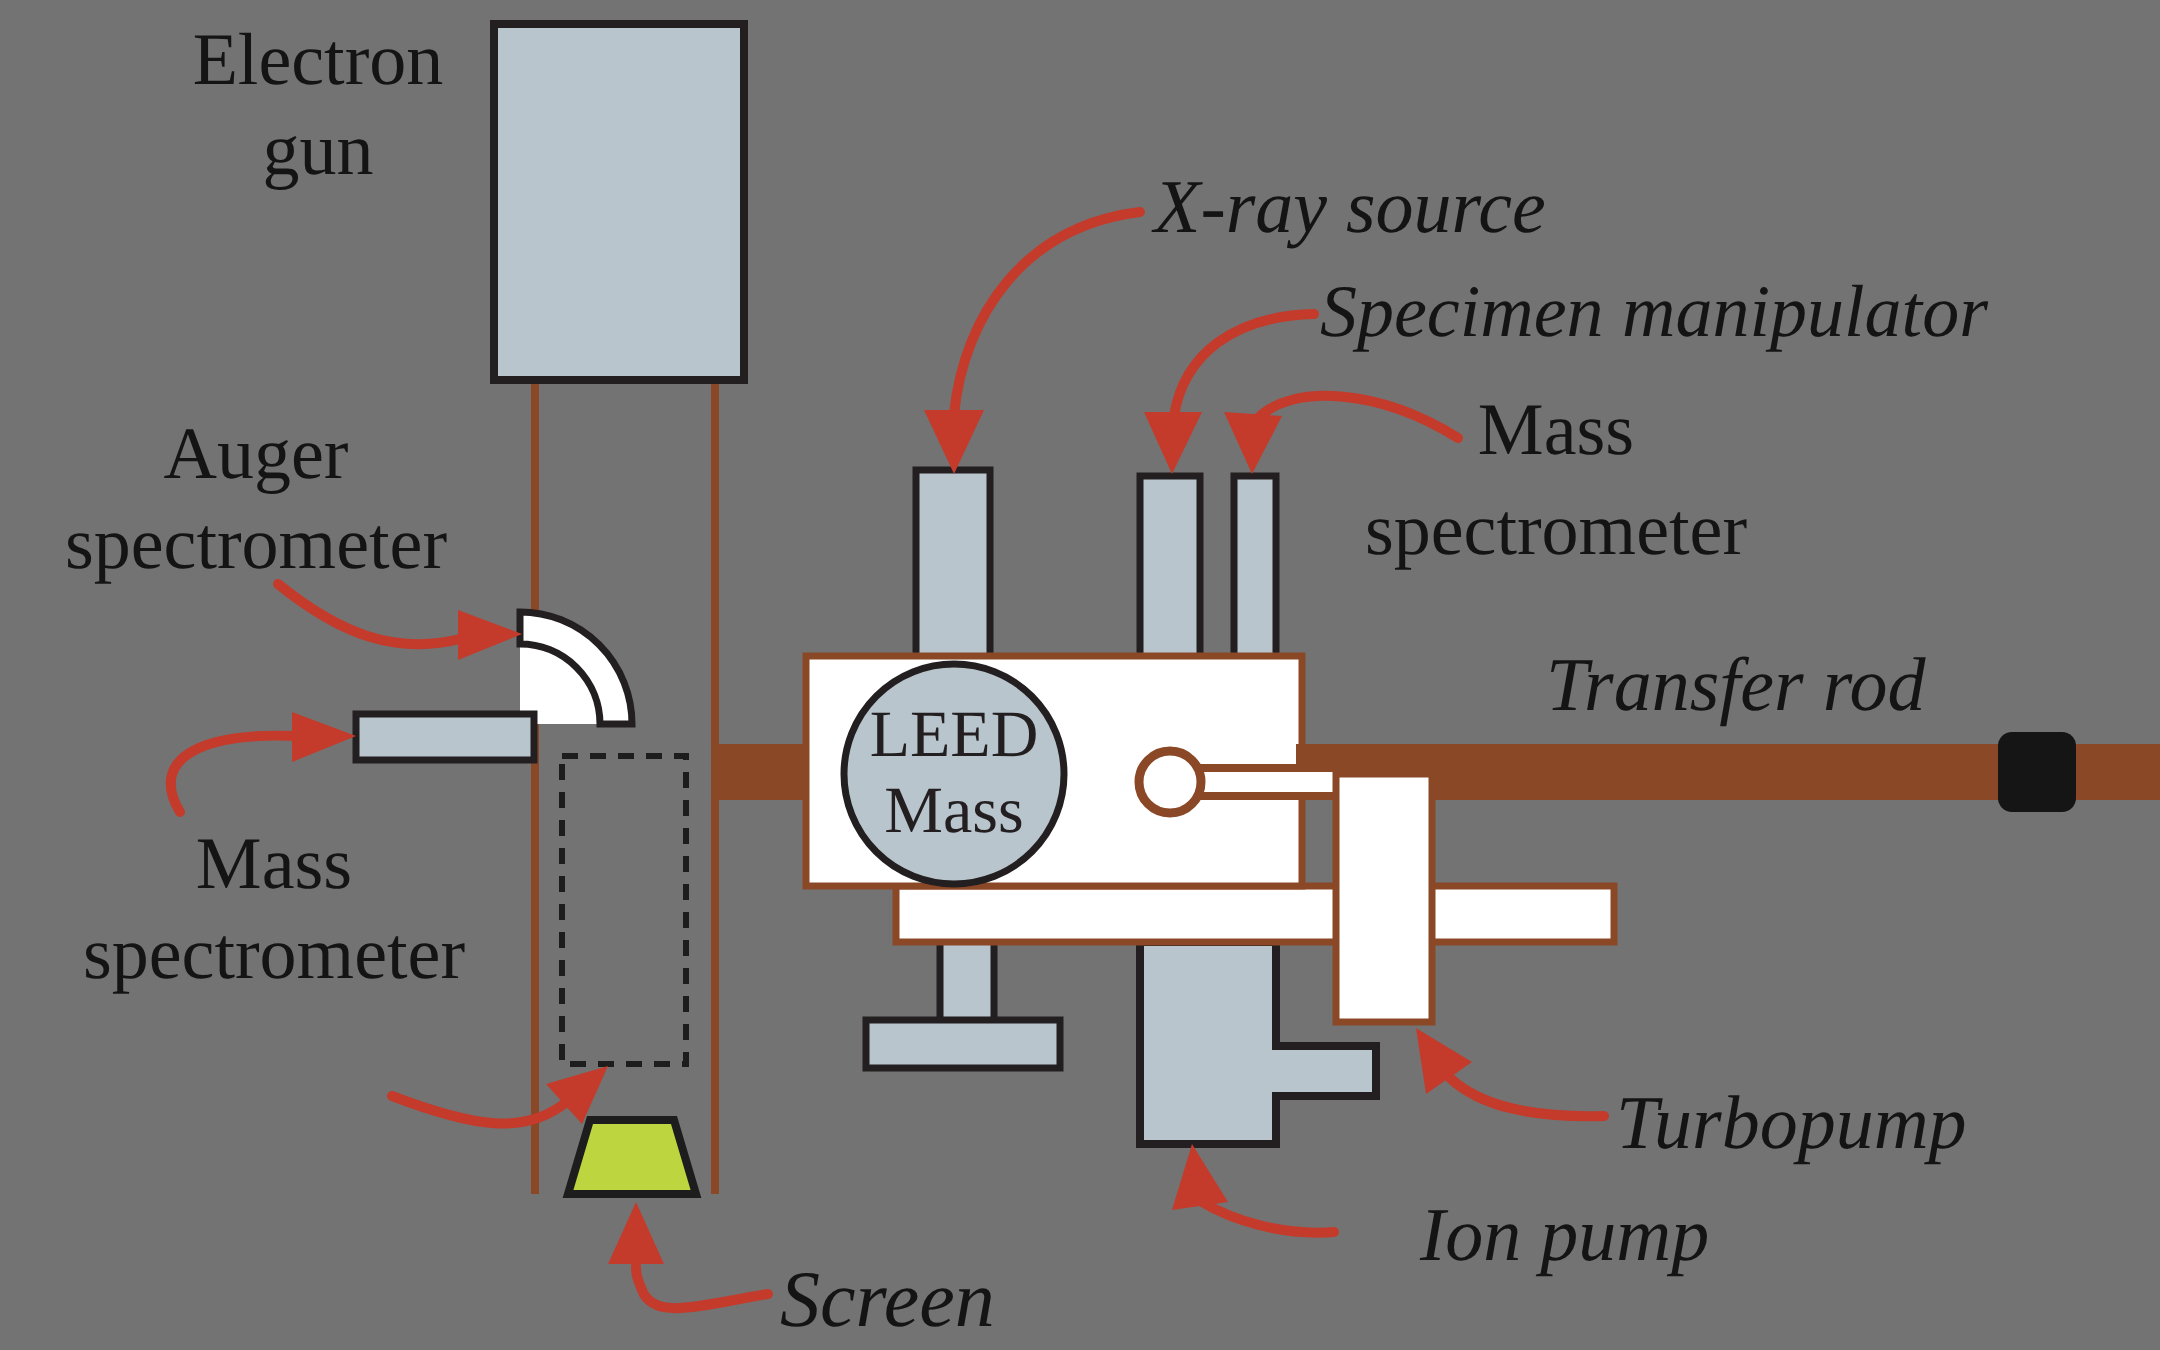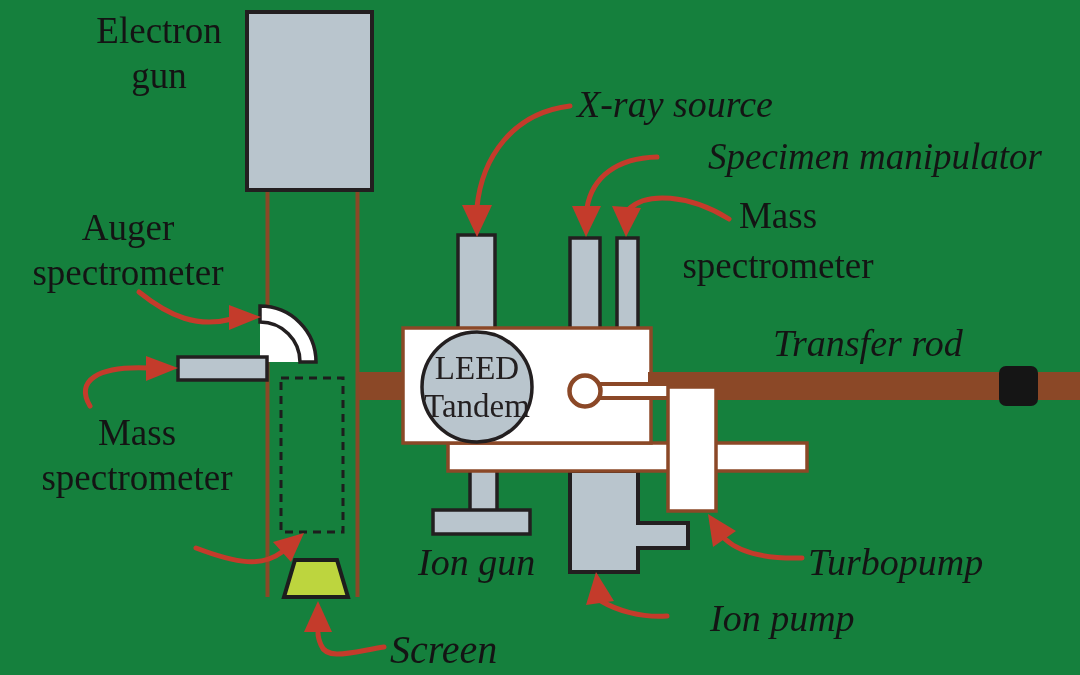--- a/index.html
+++ b/index.html
@@ -4,21 +4,21 @@
 <style>
   html, body {
     margin: 0;
     padding: 0;
     background: #ffffff;
   }
   .stage {
     position: relative;
     width: 1080px;
     height: 675px;
-    background: #15803d;
+    background: #737373;
     overflow: hidden;
     font-family: "Liberation Serif", serif;
   }
   .stage svg {
     position: absolute;
     left: 0;
     top: 0;
   }
   
   .steel      { fill:#b9c5cd; stroke:#231f20; stroke-width:3.5; }
@@ -140,29 +140,28 @@
 spectrometer</div>
 
   <div class="lbl" style="left:137px; top:410px;">Mass
 spectrometer</div>
 
 
   <div class="lbl lbl-left lbl-screen" style="left:390px; top:627px;">Screen</div>
 
   <div class="lbl lbl-left" style="left:577px; top:82px; font-size:38px;">X-ray source</div>
 
-  <div class="lbl lbl-left" style="left:660px; top:134px;margin-left:48px;">Specimen manipulator</div>
+  <div class="lbl lbl-left" style="left:660px; top:134px;">Specimen manipulator</div>
 
   <div class="lbl lbl-massr" style="left:778px; top:191px;">Mass
 spectrometer</div>
 
   <div class="lbl lbl-left" style="left:773px; top:321px; font-size:38px;">Transfer rod</div>
 
-  <div class="lbl lbl-left" style="left:418px; top:540px; font-size:38px;">Ion gun</div>
 
   <div class="lbl lbl-left" style="left:808px; top:540px; font-size:38px;">Turbopump</div>
 
   <div class="lbl lbl-left" style="left:670px; top:596px; font-size:38px;margin-left:40px;">Ion pump</div>
 
   <div class="lbl lbl-leed" style="left:477px; top:349px;">LEED
-Tandem</div>
+Mass</div>
 
 </div>
 
 </body></html>

